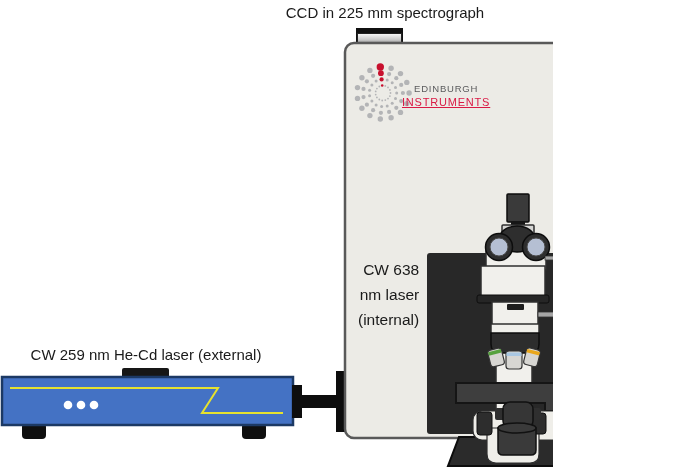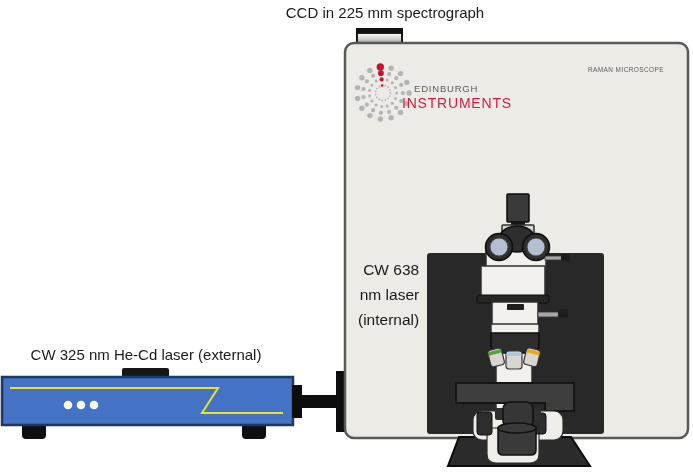--- a/index.html
+++ b/index.html
@@ -1,26 +1,26 @@
 <!DOCTYPE html>
 <html><head>
 <meta charset="utf-8">
 <style>
   html,body{margin:0;padding:0;background:#ffffff;}
-  .canvas{position:relative;width:693px;height:474px;background:#ffffff;overflow:hidden;
+  .canvas{position:relative;width:553px;height:474px;background:#ffffff;overflow:hidden;
           font-family:"Liberation Sans", sans-serif;}
   .art{position:absolute;left:0;top:0;}
   .lbl{position:absolute;color:#1a1a1a;font-size:15px;line-height:1.2;}
   .lbl.center{text-align:center;}
   .ccd-label{left:250px;top:4px;width:270px;}
   .hecd-label{left:11px;top:346px;width:270px;}
   .cw638-label{left:358px;top:257px;white-space:pre-line;line-height:25px;font-size:15.5px;text-align:right;}
   .brand{position:absolute;left:402px;top:84px;line-height:1.1;}
   .brand .l1{font-size:9.5px;letter-spacing:.8px;color:#5a5b5d;margin-left:12px;}
-  .brand .l2{font-size:14px;letter-spacing:.8px;color:#da1a45;margin-top:2px;}
+  .brand .l2{font-size:11px;letter-spacing:.8px;color:#da1a45;margin-top:2px;text-decoration:underline;}
   .model-block{position:absolute;left:584px;top:64px;width:84px;text-align:center;}
   .model-block .model{font-size:18px;color:#da1a45;letter-spacing:.3px;}
   .model-block .sub{font-size:6.5px;color:#5a5b5d;letter-spacing:.4px;margin-top:2px;}
 </style>
 </head>
 <body>
 
 <div class="canvas">
 
 <svg class="art" width="693" height="474" viewBox="0 0 693 474">
@@ -160,21 +160,21 @@
         <circle cx="400.5" cy="112.4" r="2.7" fill="#b3b4b6"></circle>
         <circle cx="389.9" cy="96.1" r="0.9" fill="#b3b4b6"></circle>
         <circle cx="395.5" cy="98.6" r="1.5" fill="#b3b4b6"></circle>
         <circle cx="401.2" cy="101.1" r="2.1" fill="#b3b4b6"></circle>
         <circle cx="406.8" cy="103.6" r="2.7" fill="#b3b4b6"></circle>
       </g>
 </svg>
 
 <div class="lbl center ccd-label">CCD in 225 mm spectrograph</div>
 
-<div class="lbl center hecd-label">CW 325 nm He-Cd laser (external)</div>
+<div class="lbl center hecd-label">CW 259 nm He-Cd laser (external)</div>
 
 <div class="lbl cw638-label">CW 638
 nm laser
 (internal)</div>
 
 <div class="brand">
   <div class="l1">EDINBURGH</div>
   <div class="l2">INSTRUMENTS</div>
 </div>
 

